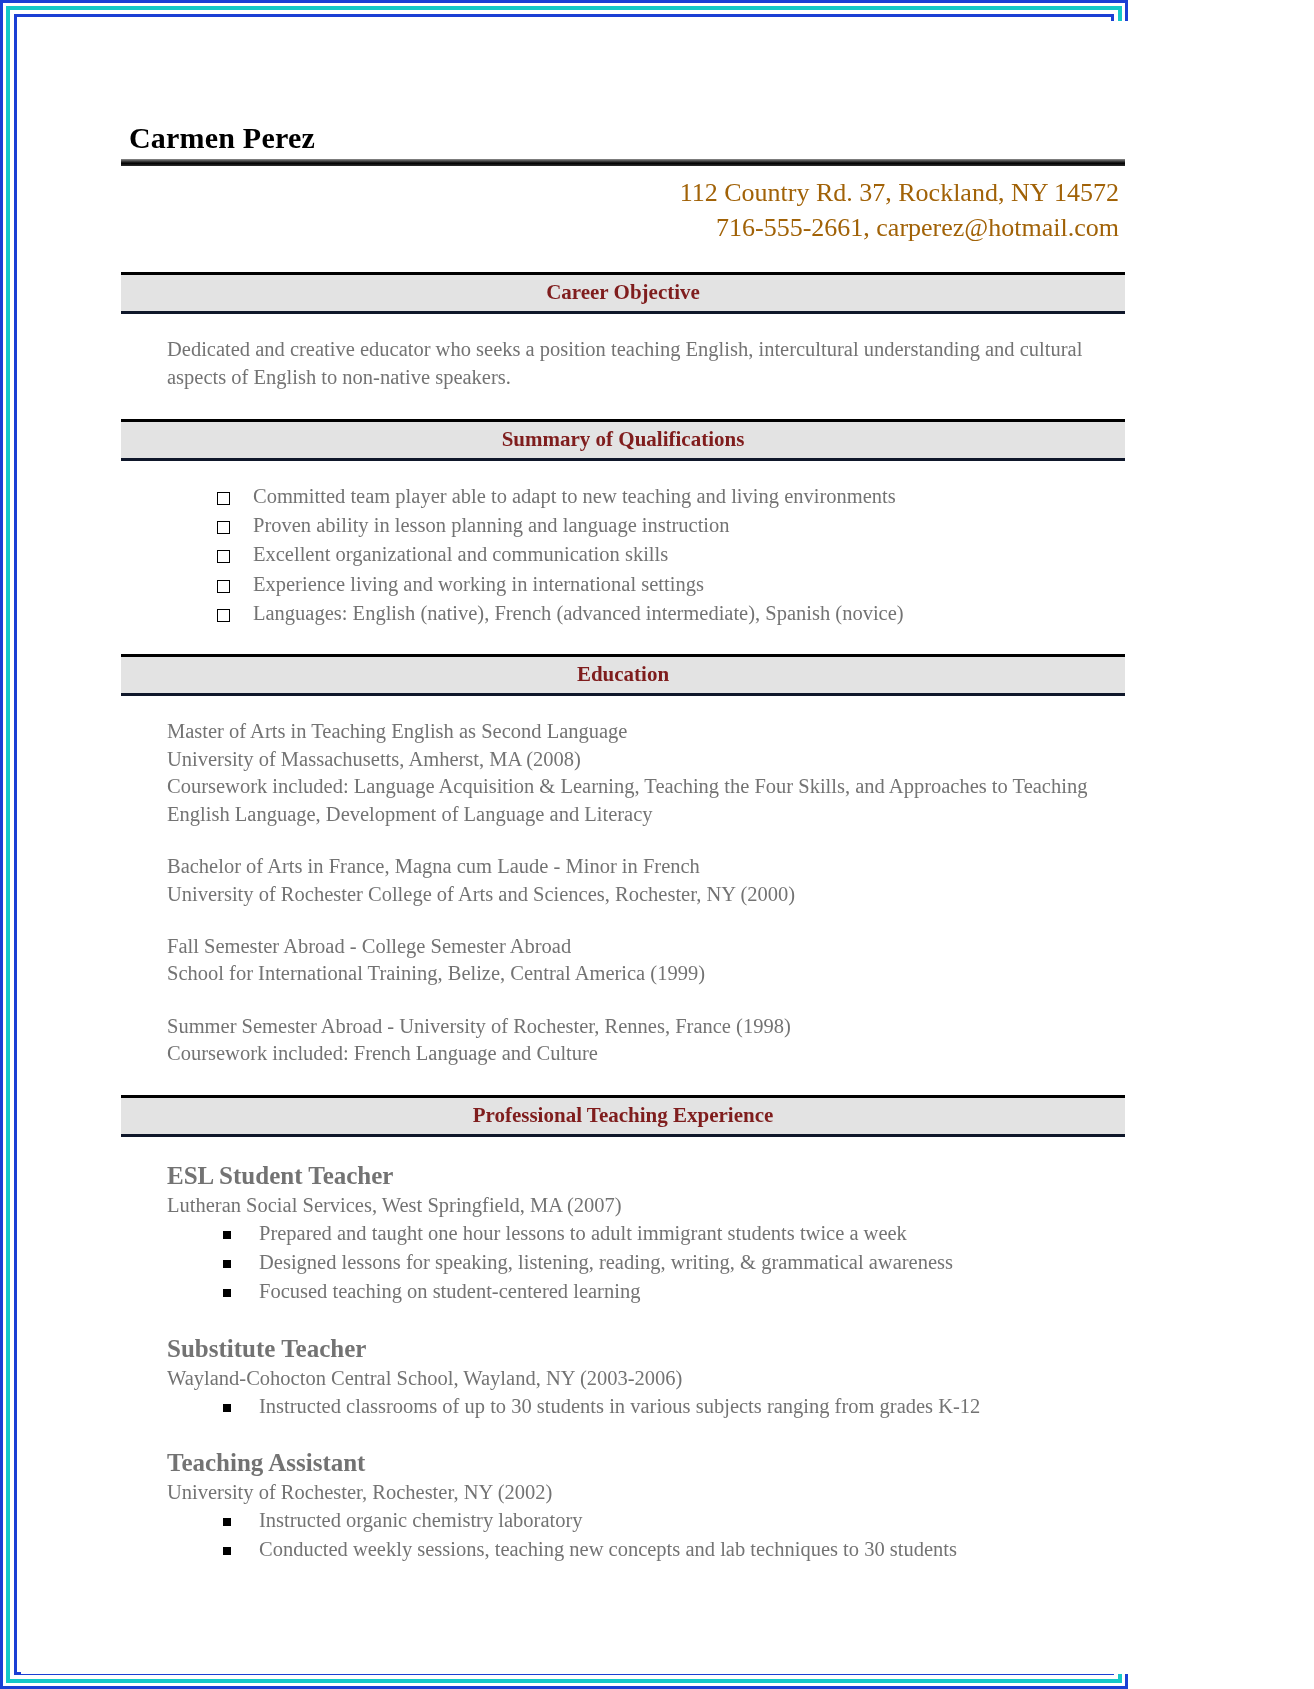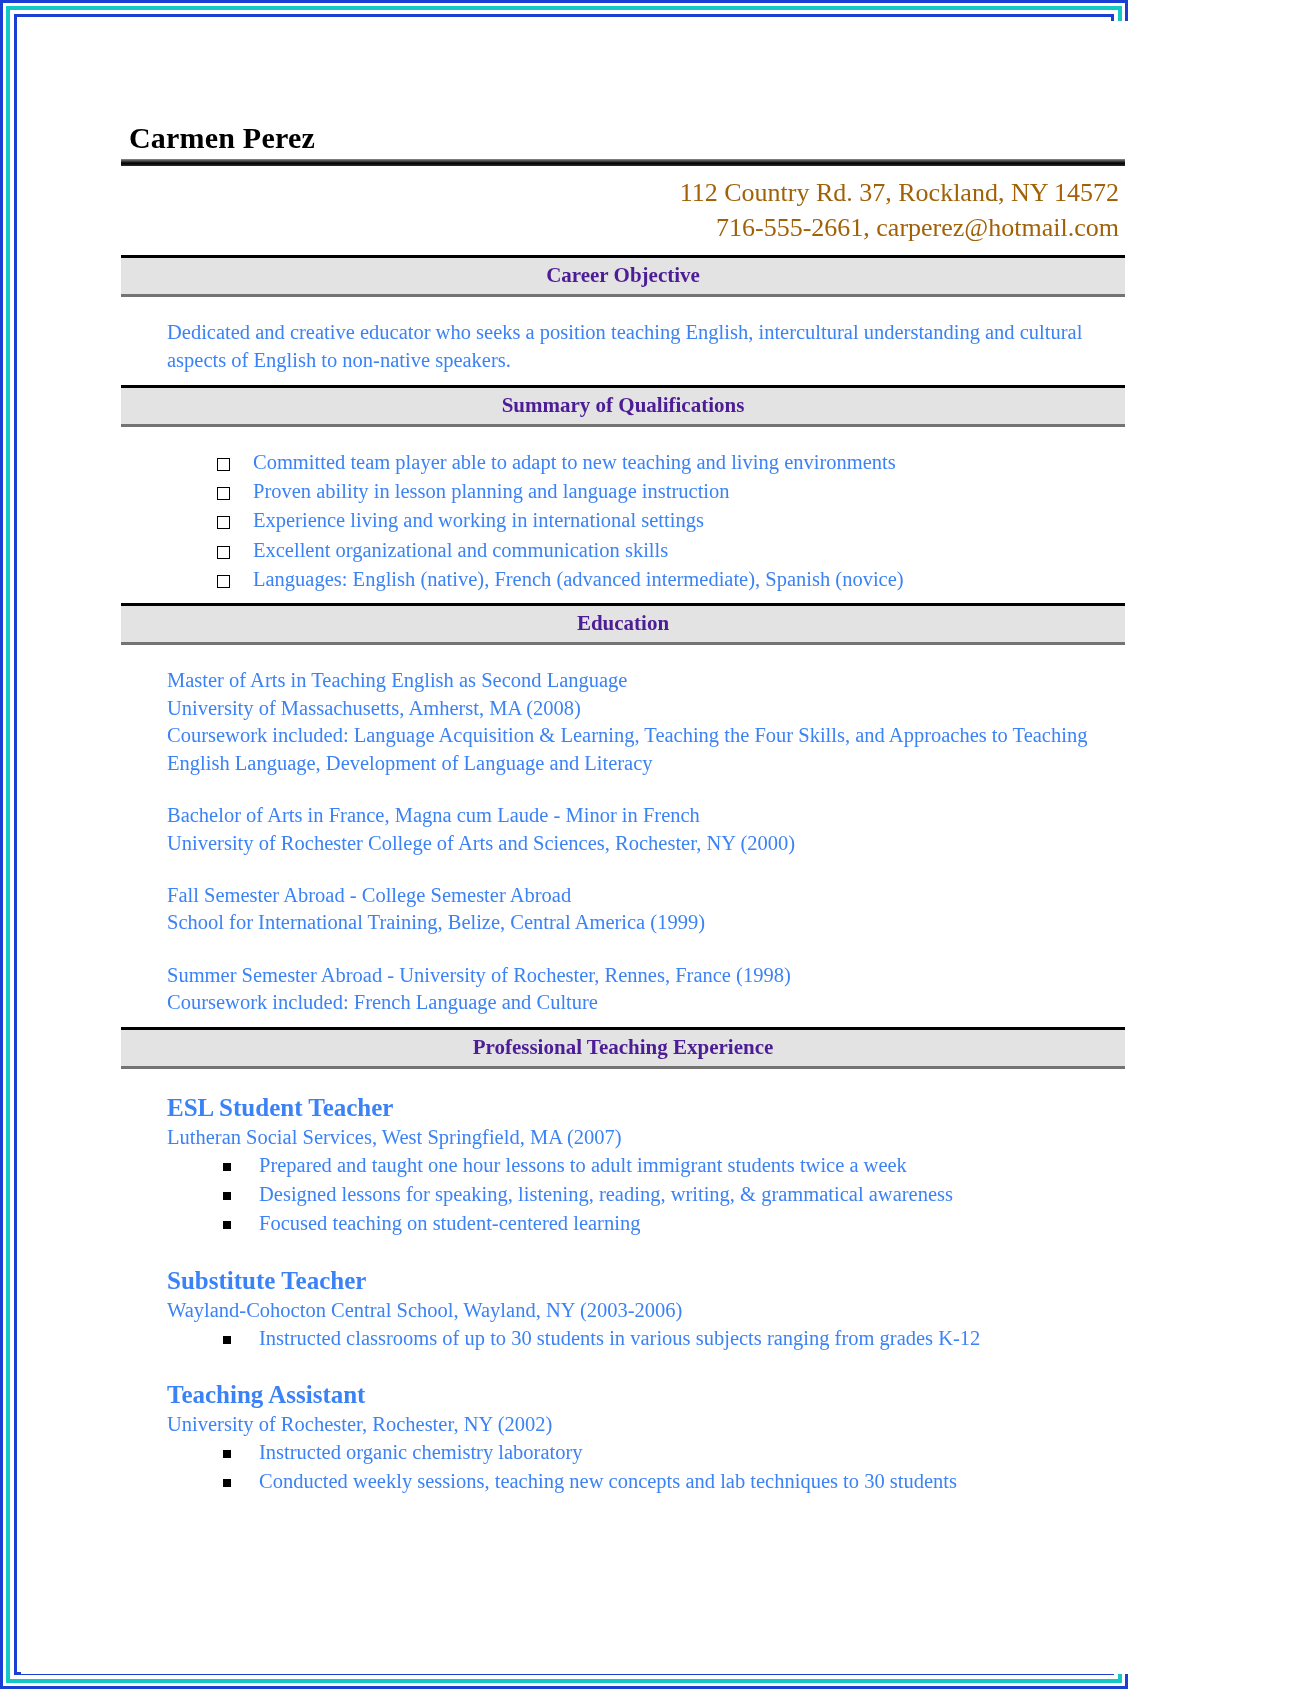--- a/index.html
+++ b/index.html
@@ -74,37 +74,37 @@
   .contact-line {
     text-align: right;
     font-size: 26px;
     line-height: 1.33;
     color: #a16207;
     padding-right: 6px;
   }
 
   
   .section-bar {
-    margin-top: 10px;
+    margin-top: 27px;
     background: #e3e3e3;
     border-top: 3px solid #000000;
-    border-bottom: 3px solid #737373;
+    border-bottom: 3px solid #0f172a;
     text-align: center;
     font-size: 21px;
     font-weight: bold;
     padding: 5px 0 6px 0;
-    color: #4c1d95;
+    color: #7f1d1d;
   }
 
   .section-body {
     padding: 0 0 0 46px;
     margin-top: 22px;
     font-size: 20.5px;
     line-height: 1.36;
-    color: #3b82f6;
+    color: #737373;
   }
   .section-body p { margin: 0; }
 
   
   ul.bullets {
     list-style: none;
     margin: 0;
     padding: 0;
   }
   ul.bullets li {
@@ -182,22 +182,22 @@
       <div class="section-bar">Career Objective</div>
       <div class="section-body">
         <p>Dedicated and creative educator who seeks a position teaching English, intercultural understanding and cultural aspects of English to non-native speakers.</p>
       </div>
 
       <div class="section-bar">Summary of Qualifications</div>
       <div class="section-body">
         <ul class="bullets hollow">
           <li>Committed team player able to adapt to new teaching and living environments</li>
           <li>Proven ability in lesson planning and language instruction</li>
+          <li>Excellent organizational and communication skills</li>
           <li>Experience living and working in international settings</li>
-          <li>Excellent organizational and communication skills</li>
           <li>Languages:  English (native), French (advanced intermediate), Spanish (novice)</li>
         </ul>
       </div>
 
       <div class="section-bar">Education</div>
       <div class="section-body">
 
         <div class="edu-block">
           <div class="edu-line">Master of Arts in Teaching English as Second Language</div>
           <div class="edu-line">University of Massachusetts, Amherst, MA (2008)</div>

